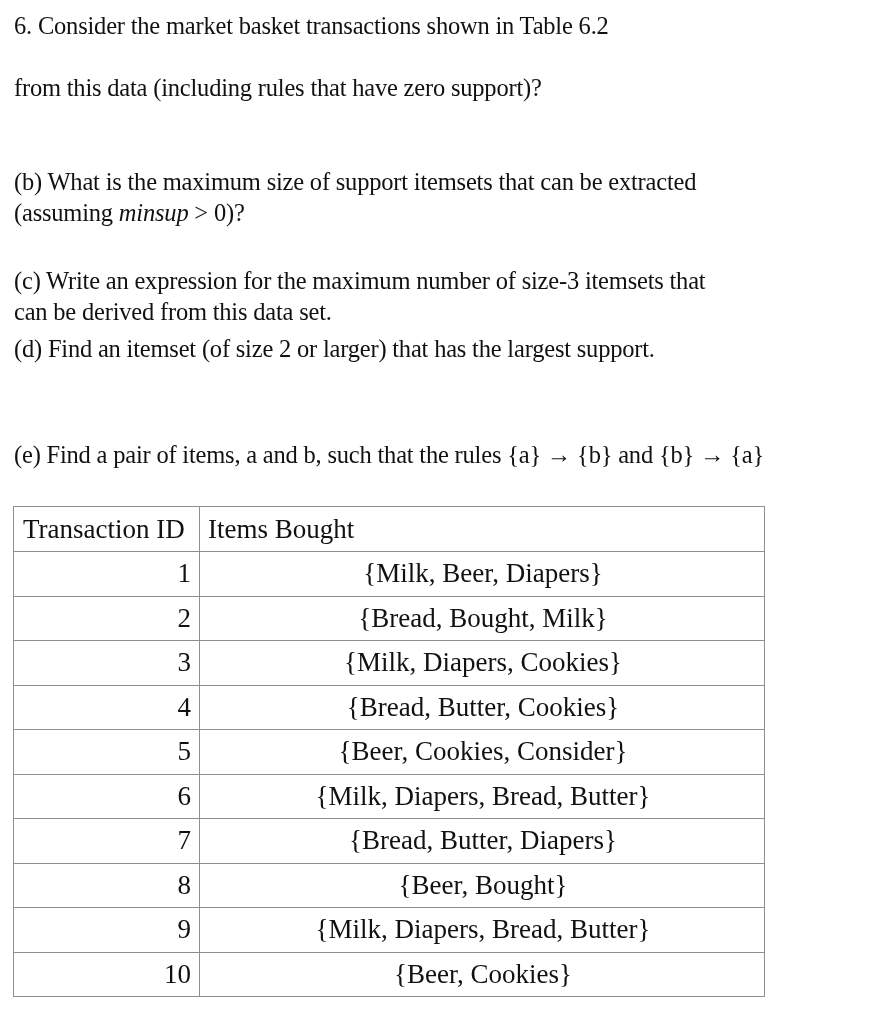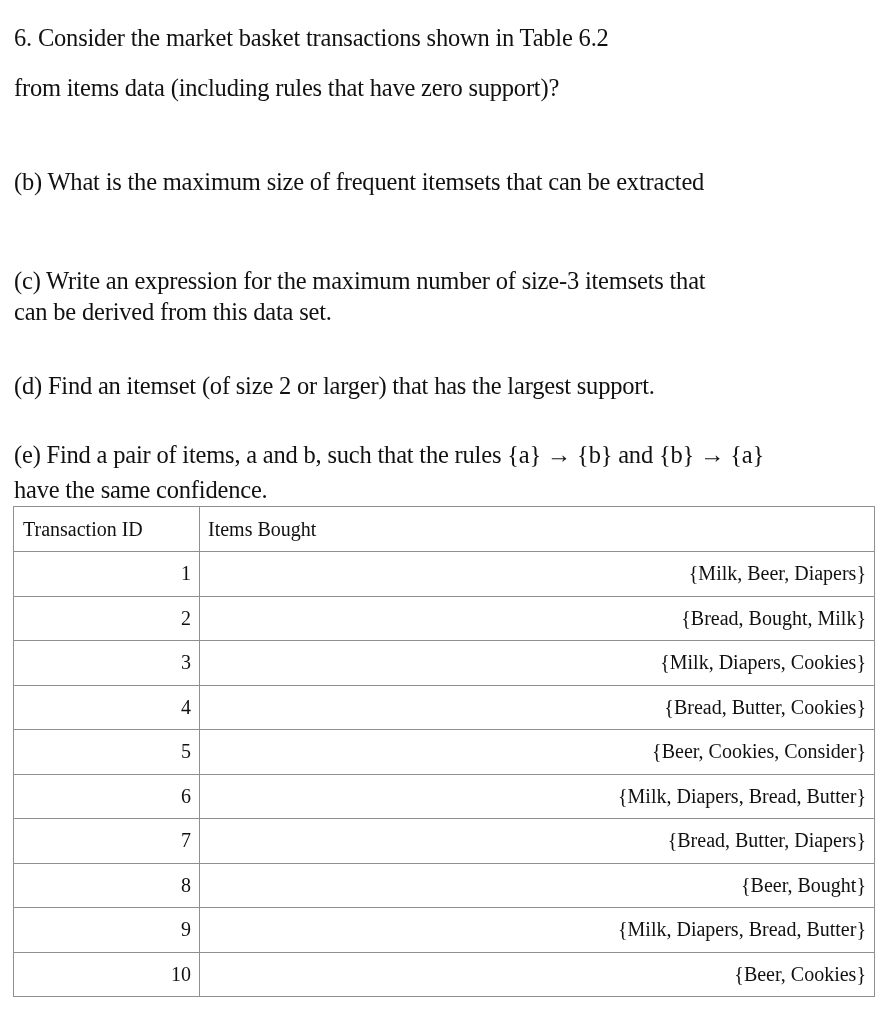--- a/index.html
+++ b/index.html
@@ -17,85 +17,85 @@
     }
     .q {
       position: absolute;
       left: 14px;
       font-size: 24.5px;
       line-height: 31px;
       letter-spacing: -0.2px;
       white-space: nowrap;
     }
     .q .line { display: block; }
-    #q-title { top: 22px; text-align: center; }
+    #q-title { top: 10px; text-align: center; }
     #q-a { top: 72px; }
     #q-b { top: 166px; }
     #q-c { top: 265px; }
-    #q-d { top: 370px; }
+    #q-d { top: 333px; }
     #q-e { top: 439px; }
     #q-e .line2 { margin-top: 4px; }
     em { font-style: italic; }
 
     table.tx {
       position: absolute;
       left: 13px;
       top: 506px;
-      width: 862px;
+      width: 752px;
       border-collapse: collapse;
-      font-size: 20px;
+      font-size: 27px;
     }
     table.tx td, table.tx th {
       border: 1.5px solid #8f8f8f;
       height: 43.5px;
       padding: 0 8px;
       font-weight: normal;
       white-space: nowrap;
     }
     table.tx th {
       text-align: left;
       height: 44px;
     }
     table.tx th.id-col { width: 168px; padding-left: 9px; }
     table.tx td.id {
       text-align: right;
       padding-right: 8px;
     }
     table.tx td.items {
-      text-align: right;
+      text-align: center;
       padding-left: 10px;
     }
   </style>
 </head>
 <body>
 
 <div class="q" id="q-title">
   <span class="line">6. Consider the market basket transactions shown in Table 6.2</span>
 </div>
 
 <div class="q" id="q-a">
-  <span class="line">from items data (including rules that have zero support)?</span>
+  <span class="line">from this data (including rules that have zero support)?</span>
 </div>
 
 <div class="q" id="q-b">
-  <span class="line">(b) What is the maximum size of frequent itemsets that can be extracted</span>
+  <span class="line">(b) What is the maximum size of support itemsets that can be extracted</span>
+  <span class="line"><span>(assuming </span><em>minsup</em><span> &gt; 0)?</span></span>
 </div>
 
 <div class="q" id="q-c">
   <span class="line">(c) Write an expression for the maximum number of size-3 itemsets that</span>
   <span class="line">can be derived from this data set.</span>
 </div>
 
 <div class="q" id="q-d">
   <span class="line">(d) Find an itemset (of size 2 or larger) that has the largest support.</span>
 </div>
 
 <div class="q" id="q-e">
   <span class="line">(e) Find a pair of items, a and b, such that the rules {a} → {b} and {b} → {a}</span>
-  <span class="line line2">have the same confidence.</span>
 </div>
 
 <table class="tx">
   <thead>
     <tr>
       <th class="id-col">Transaction ID</th>
       <th>Items Bought</th>
     </tr>
   </thead>
   <tbody>

